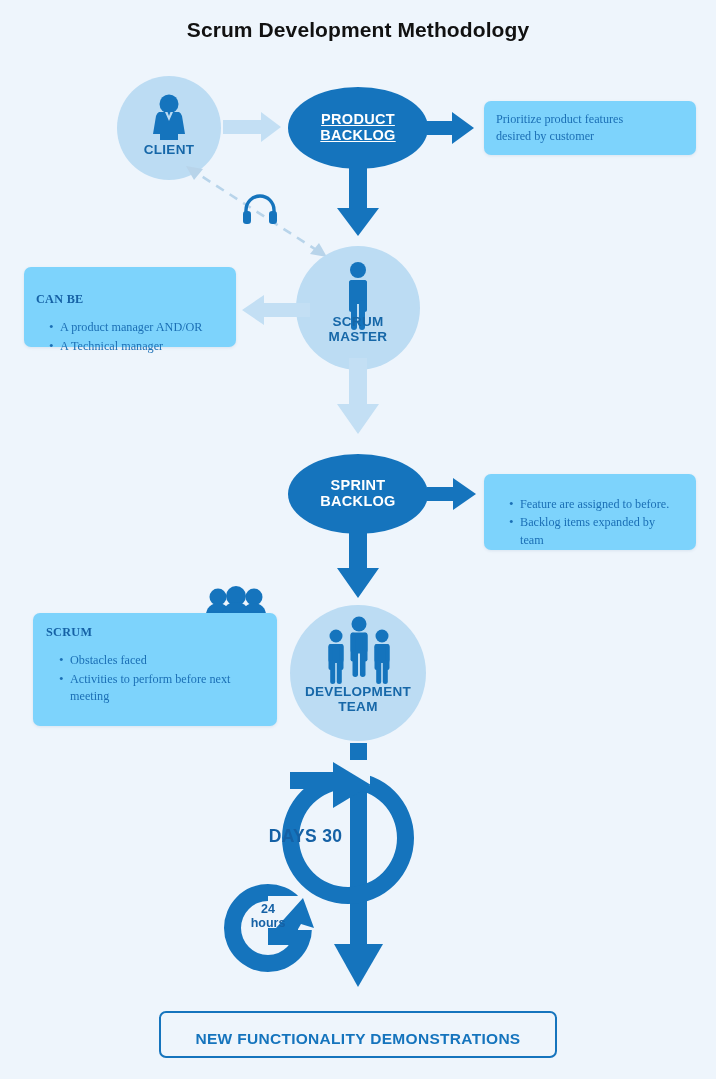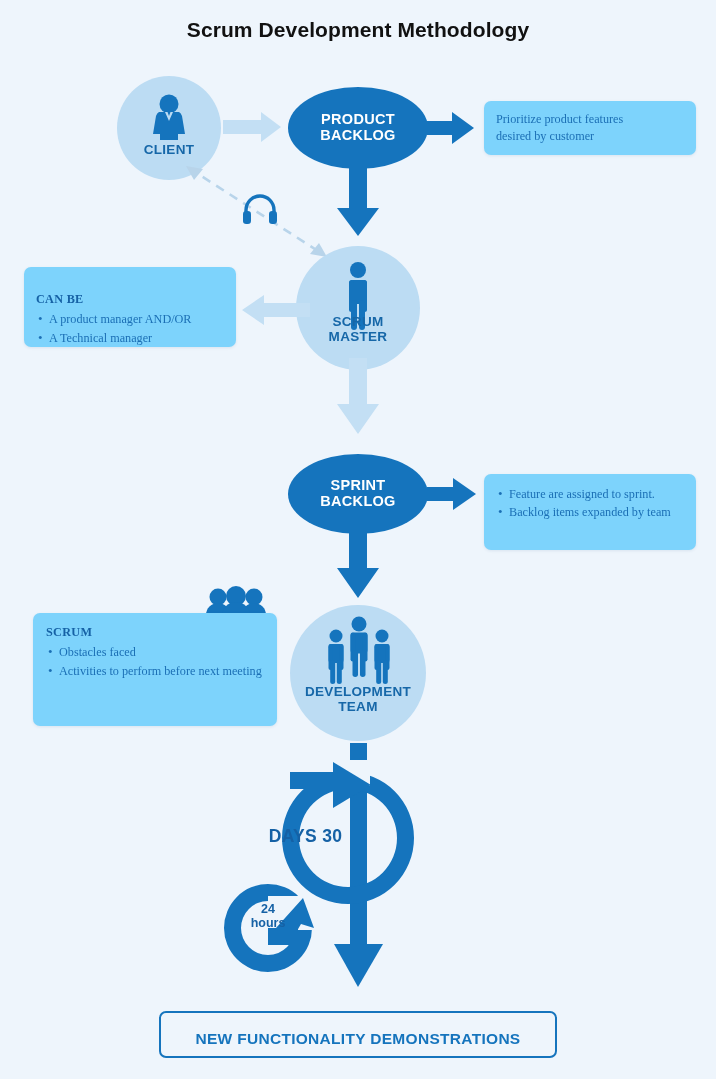--- a/index.html
+++ b/index.html
@@ -67,21 +67,21 @@
   .note-card .note-heading {
     font-weight: bold;
     color: #1561a5;
     font-size: 12.2px;
     letter-spacing: 0.3px;
     margin-bottom: 3px;
     display: block;
   }
   .note-card .note-plain { display: block; }
   .note-list {
-    margin: 0;
+    margin: 11px;
     padding: 0;
     list-style: none;
   }
   .note-list li {
     position: relative;
     padding-left: 13px;
     margin: 1px 0;
   }
   .note-list li::before {
     content: "\2022";
@@ -281,21 +281,21 @@
       <rect x="268" y="896" width="48" height="34" fill="#eef5fc"></rect>
 
       <path class="dk" d="M 289,932 L 276,928 L 303,898 L 314,928 L 301,924 L 294,936 Z"></path>
 
       <rect class="dk" x="268" y="928" width="30" height="17"></rect>
     </g>
   </svg>
 
   <div class="shape-label label-on-light" style="left:119px; top:142px; width:100px;">CLIENT</div>
 
-  <div class="shape-label label-on-dark" style="left:288px; top:111px; width:140px;">
+  <div class="shape-label label-on-dark" style="left:288px; top:111px; width:140px;text-decoration:underline;">
     <span>PRODUCT</span><br>
     <span>BACKLOG</span>
   </div>
 
   <div class="shape-label label-on-light" style="left:298px; top:314px; width:120px;">
     <span>SCRUM</span><br>
     <span>MASTER</span>
   </div>
 
   <div class="shape-label label-on-dark" style="left:288px; top:477px; width:140px;">
@@ -331,21 +331,21 @@
   <div class="note-card" style="left:24px; top:267px; width:212px; height:80px; padding:24px 12px;">
     <span class="note-heading">CAN BE</span>
     <ul class="note-list">
       <li>A product manager AND/OR</li>
       <li>A Technical manager</li>
     </ul>
   </div>
 
   <div class="note-card" style="left:484px; top:474px; width:212px; height:76px; padding:11px 12px;">
     <ul class="note-list">
-      <li>Feature are assigned to sprint.</li>
+      <li>Feature are assigned to before.</li>
       <li>
         <span>Backlog items expanded by</span>
         <span>team</span>
       </li>
     </ul>
   </div>
 
   <div class="note-card" style="left:33px; top:613px; width:244px; height:113px; padding:11px 13px;">
     <span class="note-heading">SCRUM</span>
     <ul class="note-list">

